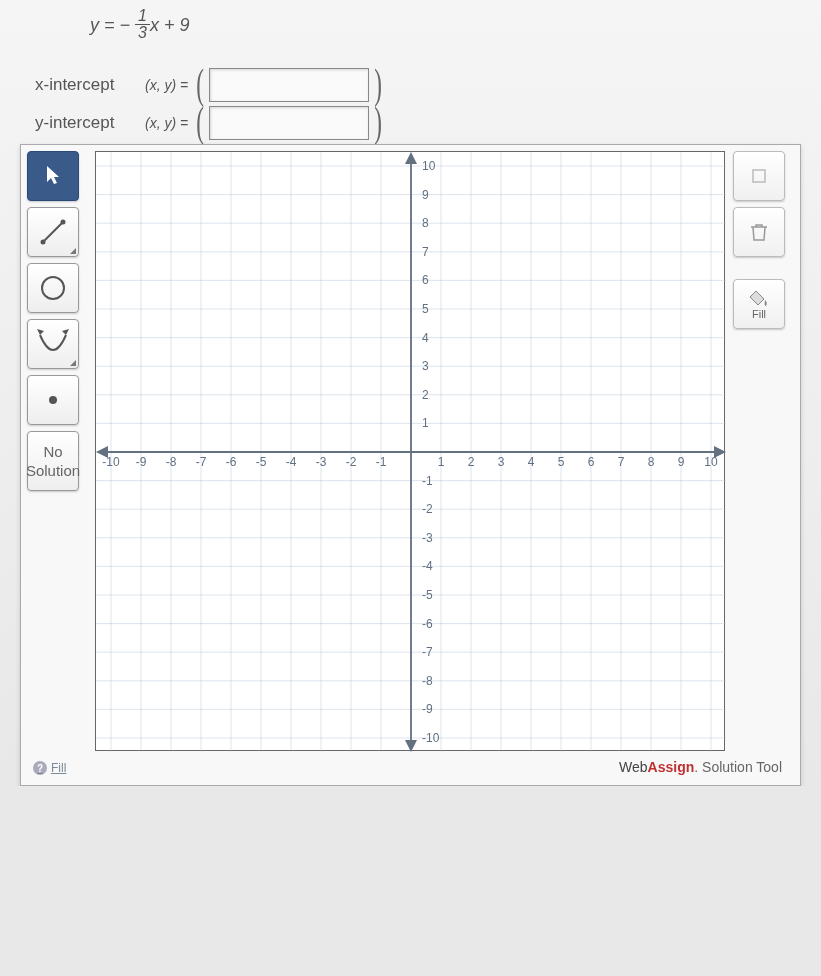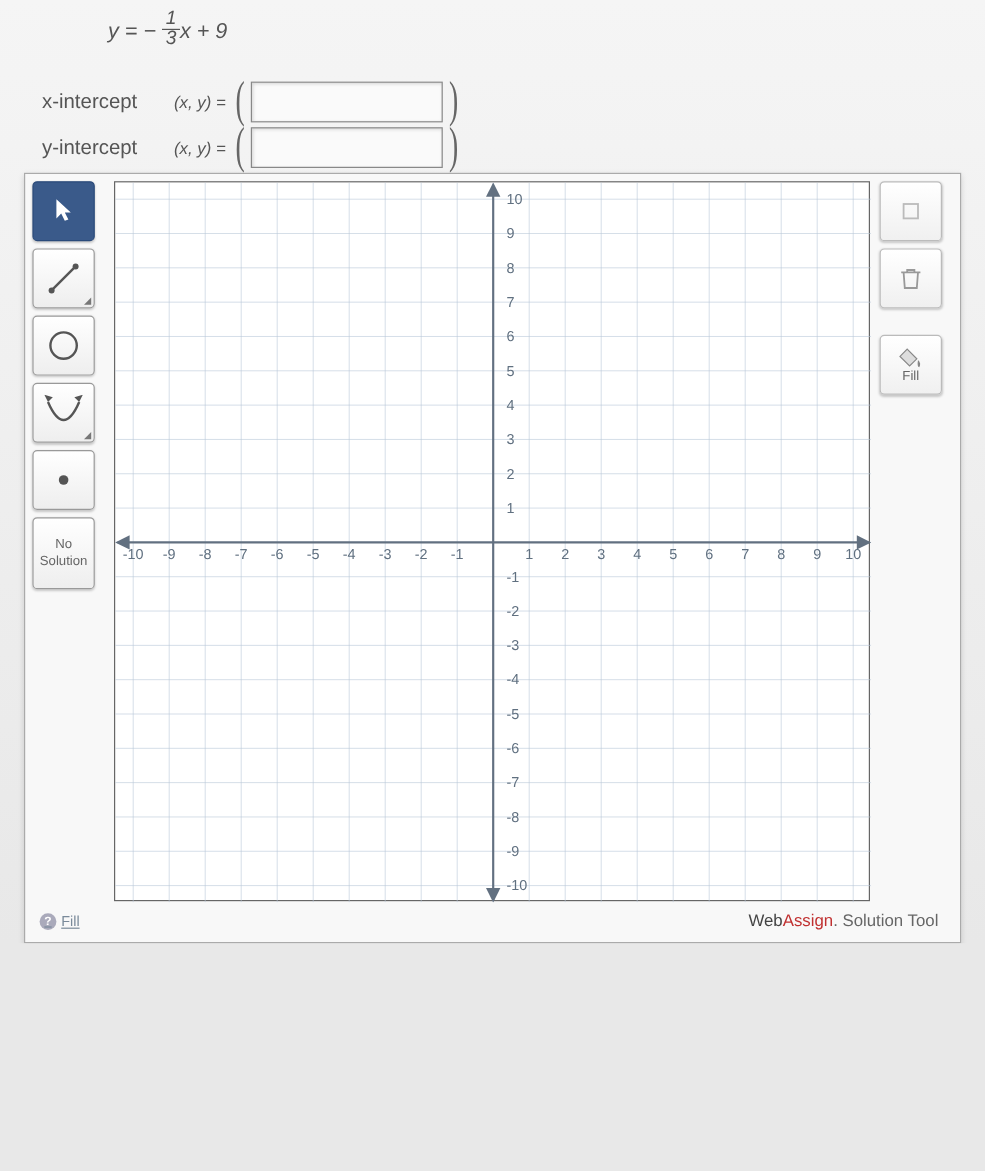--- a/index.html
+++ b/index.html
@@ -122,21 +122,21 @@
       cursor: pointer;
       box-shadow: 0 1px 2px rgba(0,0,0,0.2);
       position: relative;
     }
     .tool-btn.selected {
       background: #3a5a8a;
       border-color: #2a4a7a;
     }
     .tool-btn.no-solution {
       height: 60px;
-      font-size: 11px;
+      font-size: 15px;
       color: #666;
       text-align: center;
       line-height: 1.3;
       flex-direction: column;
     }
     .tool-corner {
       position: absolute;
       bottom: 2px;
       right: 2px;
       width: 0;
@@ -196,21 +196,21 @@
       justify-content: center;
       font-weight: bold;
     }
     .footer-brand {
       text-align: right;
       padding: 8px 12px 4px;
       font-size: 14px;
       color: #666;
     }
     .footer-brand .web { color: #444; font-weight: normal; }
-    .footer-brand .assign { color: #c03030; font-weight: normal; }
+    .footer-brand .assign { color: #c03030; font-weight: bold; }
     
     
     .grid-line { stroke: #b8c8d8; stroke-width: 0.5; }
     .axis-line { stroke: #627080; stroke-width: 1.8; }
     .axis-arrow { fill: #627080; }
     .axis-label { fill: #607080; font-size: 12px; font-family: Arial; }
   </style>
 </head>
 <body>
 

